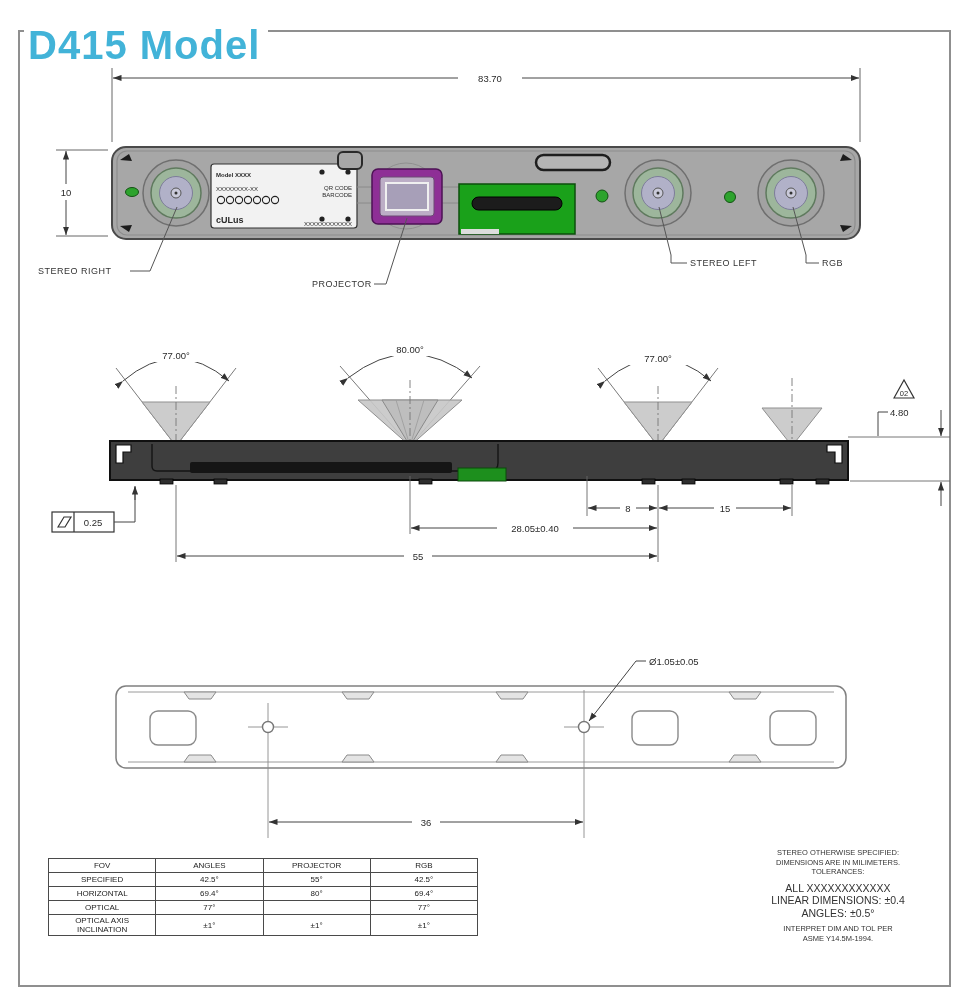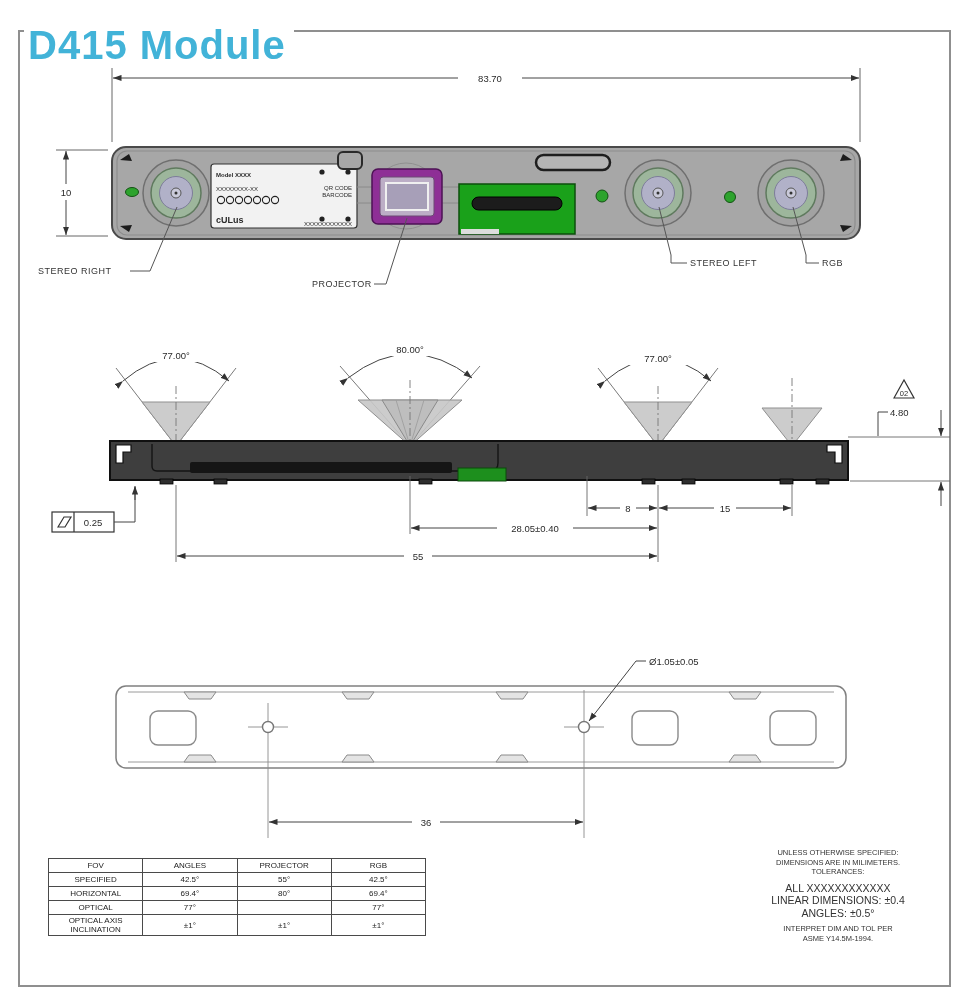--- a/index.html
+++ b/index.html
@@ -8,35 +8,35 @@
   #frame{position:absolute;left:18px;top:30px;width:929px;height:953px;
          border:2px solid #8f8f8f;}
   #title{position:absolute;left:24px;top:24px;font-size:40px;font-weight:bold;
          color:#42b3d8;background:#fff;padding:0 8px 2px 4px;line-height:1.05;
          letter-spacing:1px;}
   svg{position:absolute;left:0;top:0;}
   svg text{font-family:"Liberation Sans",sans-serif;fill:#2a2a2a;}
   .dimtxt{font-size:9.5px;}
   .lbltxt{font-size:9px;letter-spacing:.5px;fill:#333;}
   .tinytxt{font-size:6px;}
-  #fov-table{position:absolute;left:48px;top:858px;width:378px;border-collapse:collapse;
+  #fov-table{position:absolute;left:48px;top:858px;width:430px;border-collapse:collapse;
          table-layout:fixed;}
   #fov-table th,#fov-table td{border:1px solid #4a4a4a;font-size:8px;font-weight:normal;
          text-align:center;color:#222;padding:1px 2px;line-height:1.15;height:11px;}
   #notes{position:absolute;left:723px;top:848px;width:230px;text-align:center;color:#333;}
   .note-sm{font-size:7.5px;line-height:9.5px;margin:0;}
   .note-md{font-size:10.5px;line-height:12.5px;margin:0;}
   .sp{margin-top:5px;}
 </style>
 </head>
 <body>
 
 <div id="page">
   <div id="frame"></div>
-  <div id="title">D415 Module</div>
+  <div id="title">D415 Model</div>
 
   <svg width="968" height="1001" viewBox="0 0 968 1001">
     <defs>
       <marker id="arr" markerWidth="9" markerHeight="7" refX="8.5" refY="3.5" orient="auto" markerUnits="userSpaceOnUse">
         <path d="M0,0.4 L8.5,3.5 L0,6.6 z" fill="#333"></path>
       </marker>
     </defs>
 
     <g>
 
@@ -343,21 +343,21 @@
     <tr>
       <td>OPTICAL AXIS INCLINATION</td>
       <td>±1°</td>
       <td>±1°</td>
       <td>±1°</td>
     </tr>
   </tbody>
     </table>
 
   <div id="notes">
-    <p class="note-sm">UNLESS OTHERWISE SPECIFIED:</p>
+    <p class="note-sm">STEREO OTHERWISE SPECIFIED:</p>
     <p class="note-sm">DIMENSIONS ARE IN MILIMETERS.</p>
     <p class="note-sm">TOLERANCES:</p>
     <p class="note-md sp">ALL XXXXXXXXXXXX</p>
     <p class="note-md">LINEAR DIMENSIONS: ±0.4</p>
     <p class="note-md">ANGLES: ±0.5°</p>
     <p class="note-sm sp">INTERPRET DIM AND TOL PER</p>
     <p class="note-sm">ASME Y14.5M-1994.</p>
   </div>
 </div>
 

